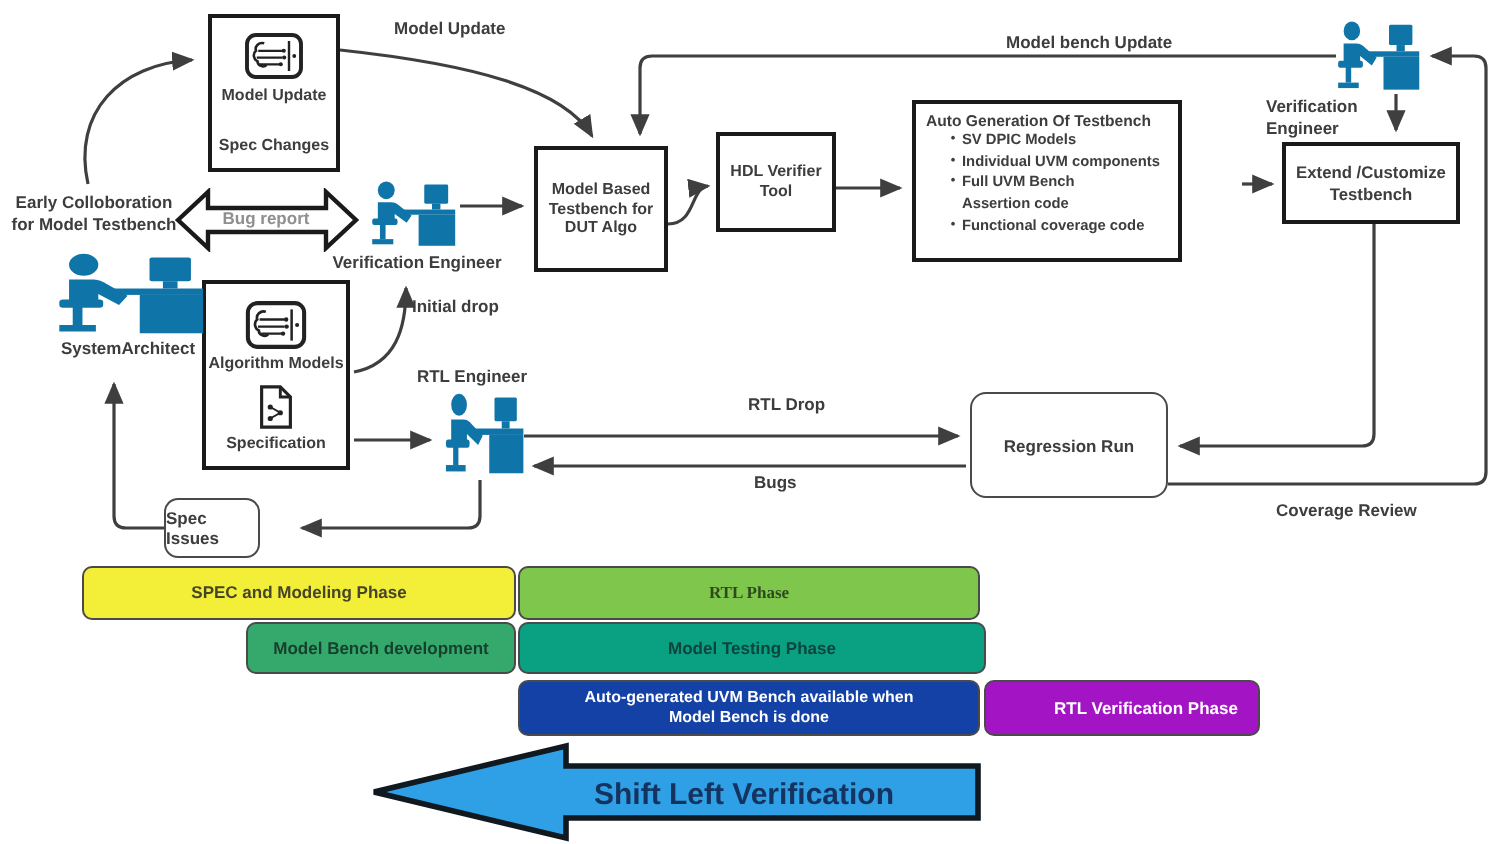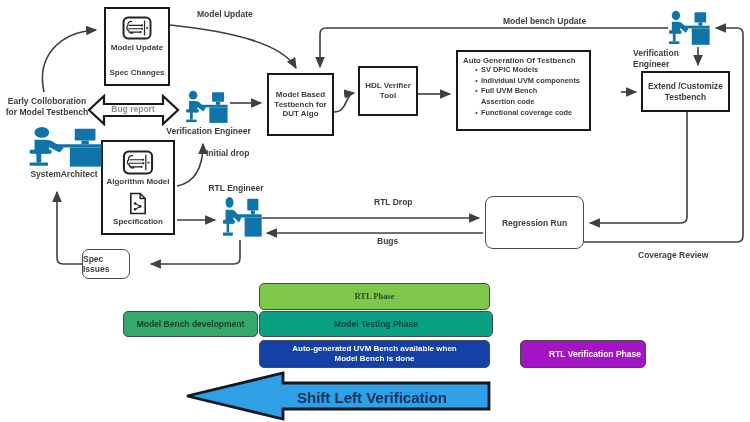--- a/index.html
+++ b/index.html
@@ -41,21 +41,21 @@
   
   .mini-icon{flex:0 0 auto;}
   
   .bar{position:absolute;border:1.5px solid #4a4a4a;border-radius:5px;box-sizing:border-box;
        display:flex;align-items:center;justify-content:center;font-size:8.5px;text-align:center;line-height:1.2;white-space:pre-line;}
   #bar-spec{left:41px;top:283px;width:217px;height:27px;background:var(--bar-yellow);color:#45452a;}
   #bar-rtl-phase{left:259px;top:283px;width:231px;height:27px;background:var(--bar-green);color:#2e4a1c;font-family:Liberation Serif, serif;}
   #bar-mb-dev{left:123px;top:311px;width:135px;height:26px;background:var(--bar-emerald);color:#163f2d;}
   #bar-model-testing{left:259px;top:311px;width:234px;height:26px;background:var(--bar-teal);color:#0b453d;}
   #bar-uvm{left:259px;top:340px;width:231px;height:28px;background:var(--bar-blue);color:#fff;font-size:8px;}
-  #bar-rtl-verif{left:520px;top:340px;width:126px;height:28px;background:var(--bar-purple);color:#fff;padding-left:24px;}
+  #bar-rtl-verif{left:492px;top:340px;width:138px;height:28px;background:var(--bar-purple);color:#fff;padding-left:24px;}
   #shift-arrow{left:183px;top:371px;width:310px;height:50px;position:absolute;}
   #shift-text{left:272px;top:389px;width:200px;text-align:center;font-size:15px;color:var(--shift-text);}
   .gray{color:#8f8f8f;}
 </style>
 </head>
 <body>
 
 <div class="canvas">
 
   <svg class="layer" viewBox="0 0 750 422">
@@ -118,21 +118,21 @@
     <svg class="mini-icon" width="32" height="25" viewBox="0 0 40 32">
       <rect x="2" y="2" width="36" height="28" rx="6" fill="#fff" stroke="#222" stroke-width="2.6"></rect>
       <line x1="30" y1="6" x2="30" y2="26" stroke="#222" stroke-width="1.6"></line>
       <circle cx="33.5" cy="16" r="1.3" fill="#222"></circle>
       <path d="M13.5 7.5 c-3.5 -1 -6.5 2 -5.5 5 c-2.5 2 -1.5 6 1 7 c0 3 4 4.5 6 2.5" fill="none" stroke="#222" stroke-width="1.7"></path>
       <path d="M9.5 12.5 h16 M8.5 17 h17 M10.5 21.5 h13" stroke="#222" stroke-width="1.5"></path>
       <circle cx="26.5" cy="12.5" r="1.4" fill="#222"></circle>
         <circle cx="26.8" cy="17" r="1.4" fill="#222"></circle>
         <circle cx="24.5" cy="21.5" r="1.4" fill="#222"></circle>
     </svg>
-    <div class="bt">Algorithm Model</div>
+    <div class="bt">Algorithm Models</div>
     <svg class="mini-icon" style="margin-top:3px;" width="18" height="23" viewBox="0 0 24 32">
       <path d="M2 2 h13 l7 7 v21 H2 z" fill="#fff" stroke="#222" stroke-width="2.2"></path>
       <path d="M15 2 v7 h7" fill="none" stroke="#222" stroke-width="2"></path>
       <path d="M8 16 l7 4 -7 4" fill="none" stroke="#222" stroke-width="1.4"></path>
       <circle cx="8" cy="16" r="1.8" fill="#222"></circle>
         <circle cx="15" cy="20" r="1.8" fill="#222"></circle>
         <circle cx="8" cy="24" r="1.8" fill="#222"></circle>
     </svg>
     <div class="bt">Specification</div>
   </div>
@@ -247,20 +247,21 @@
           <rect x="40" y="3" width="17" height="13" rx="1"></rect>
       <rect x="45.5" y="16" width="6" height="4"></rect>
           <rect x="25" y="20" width="37" height="3.5"></rect>
       <rect x="36" y="23.5" width="26" height="21"></rect>
         </g>
     </svg>
   </div>
   <div class="lbl" style="left:633px;top:48px;width:62px;">Verification
 Engineer</div>
 
+  <div class="bar" id="bar-spec"><span>SPEC and Modeling Phase</span></div>
   <div class="bar" id="bar-rtl-phase"><span>RTL Phase</span></div>
   <div class="bar" id="bar-mb-dev"><span>Model Bench development</span></div>
   <div class="bar" id="bar-model-testing"><span>Model Testing Phase</span></div>
   <div class="bar" id="bar-uvm"><span>Auto-generated UVM Bench available when
 Model Bench is done</span></div>
   <div class="bar" id="bar-rtl-verif"><span>RTL Verification Phase</span></div>
 
   <svg id="shift-arrow" viewBox="0 0 310 50">
     <polygon points="4,25 100,2 100,12 306,12 306,38 100,38 100,48" fill="var(--shift-blue)" stroke="#101820" stroke-width="2.8"></polygon>
   </svg>

